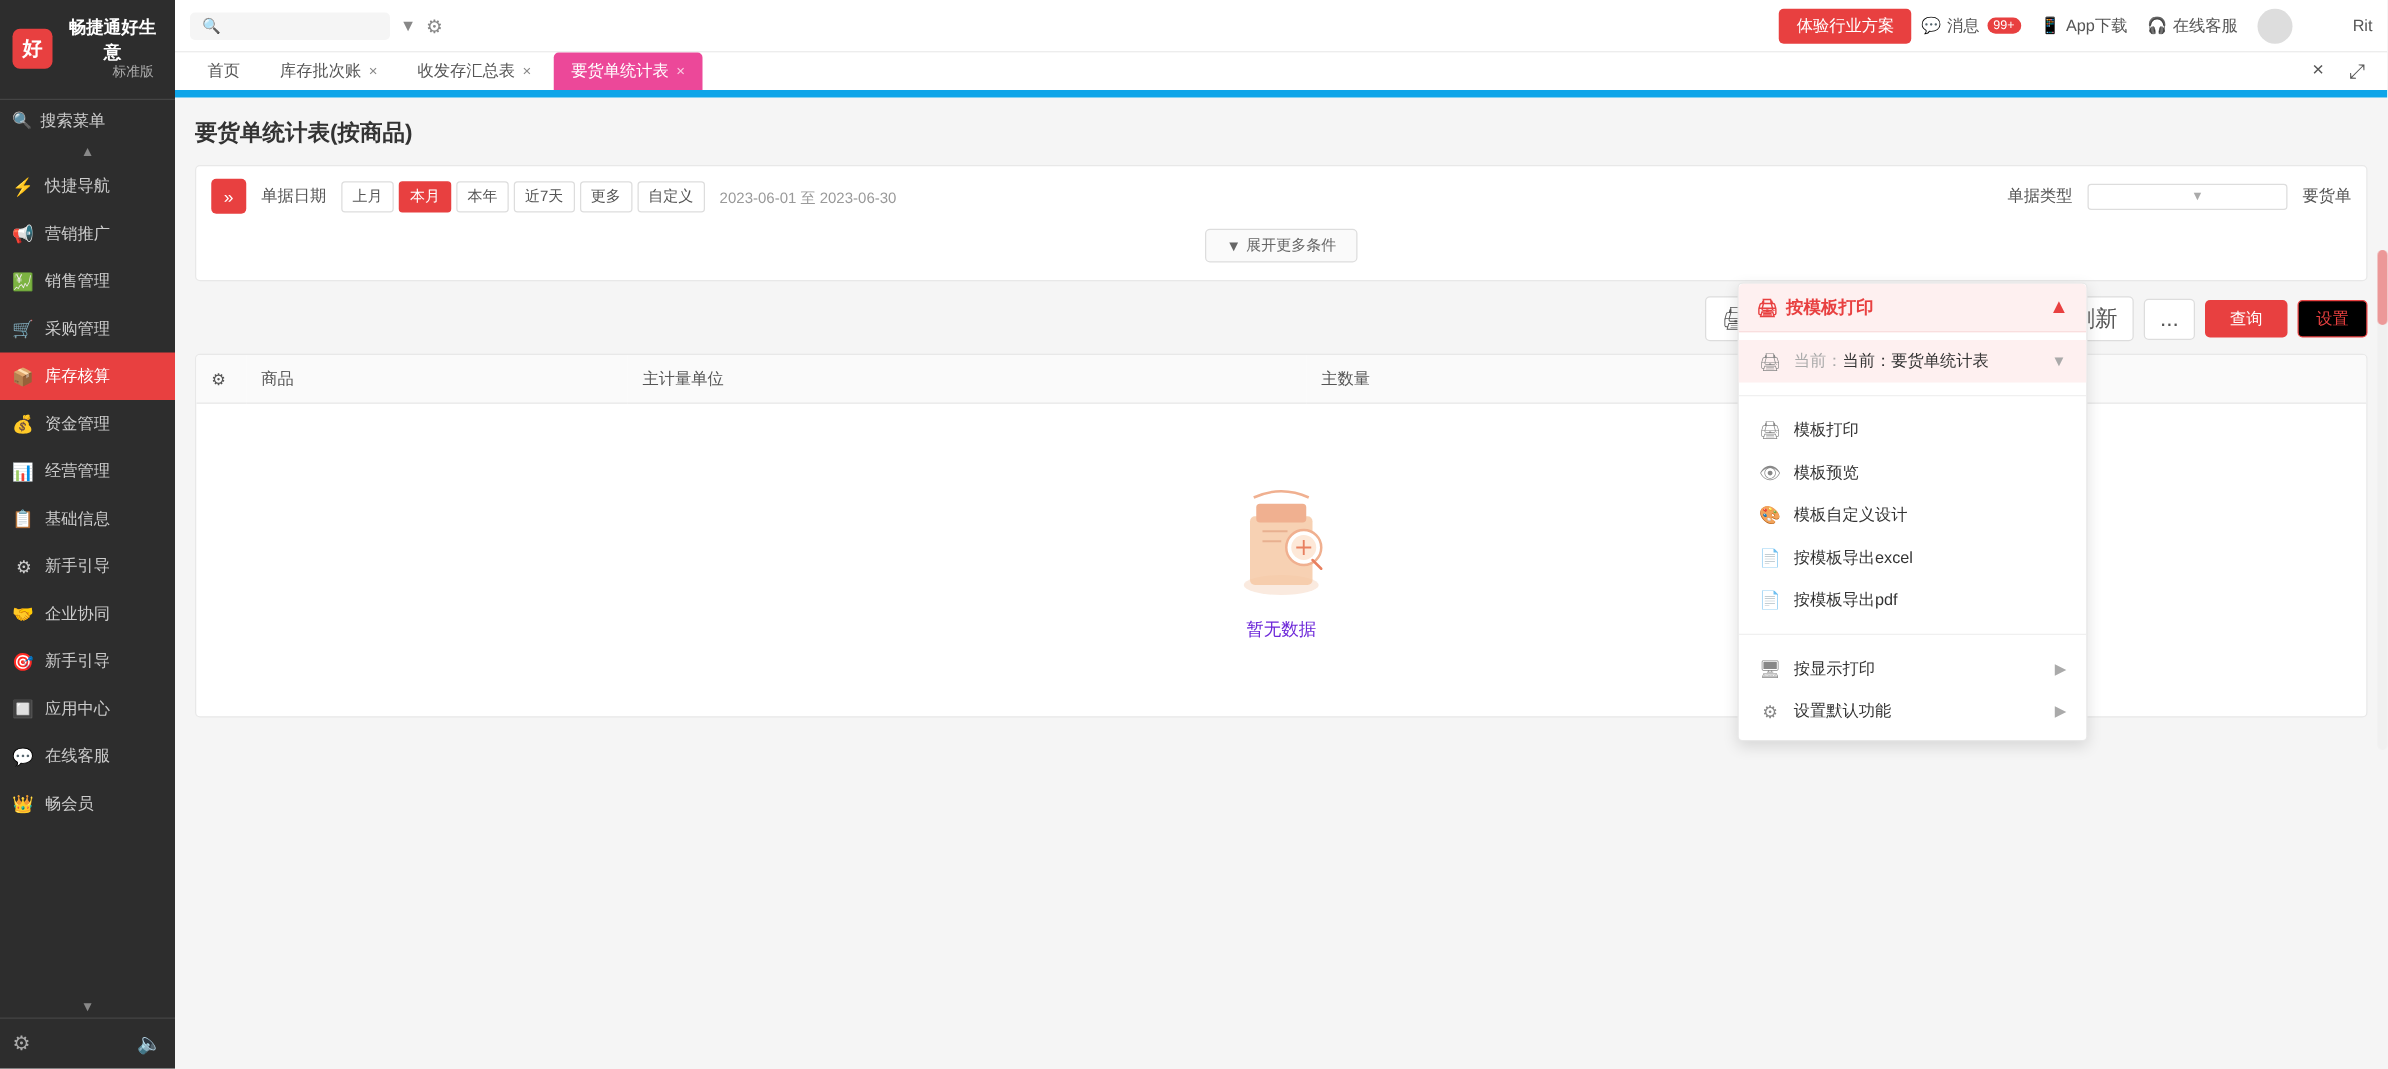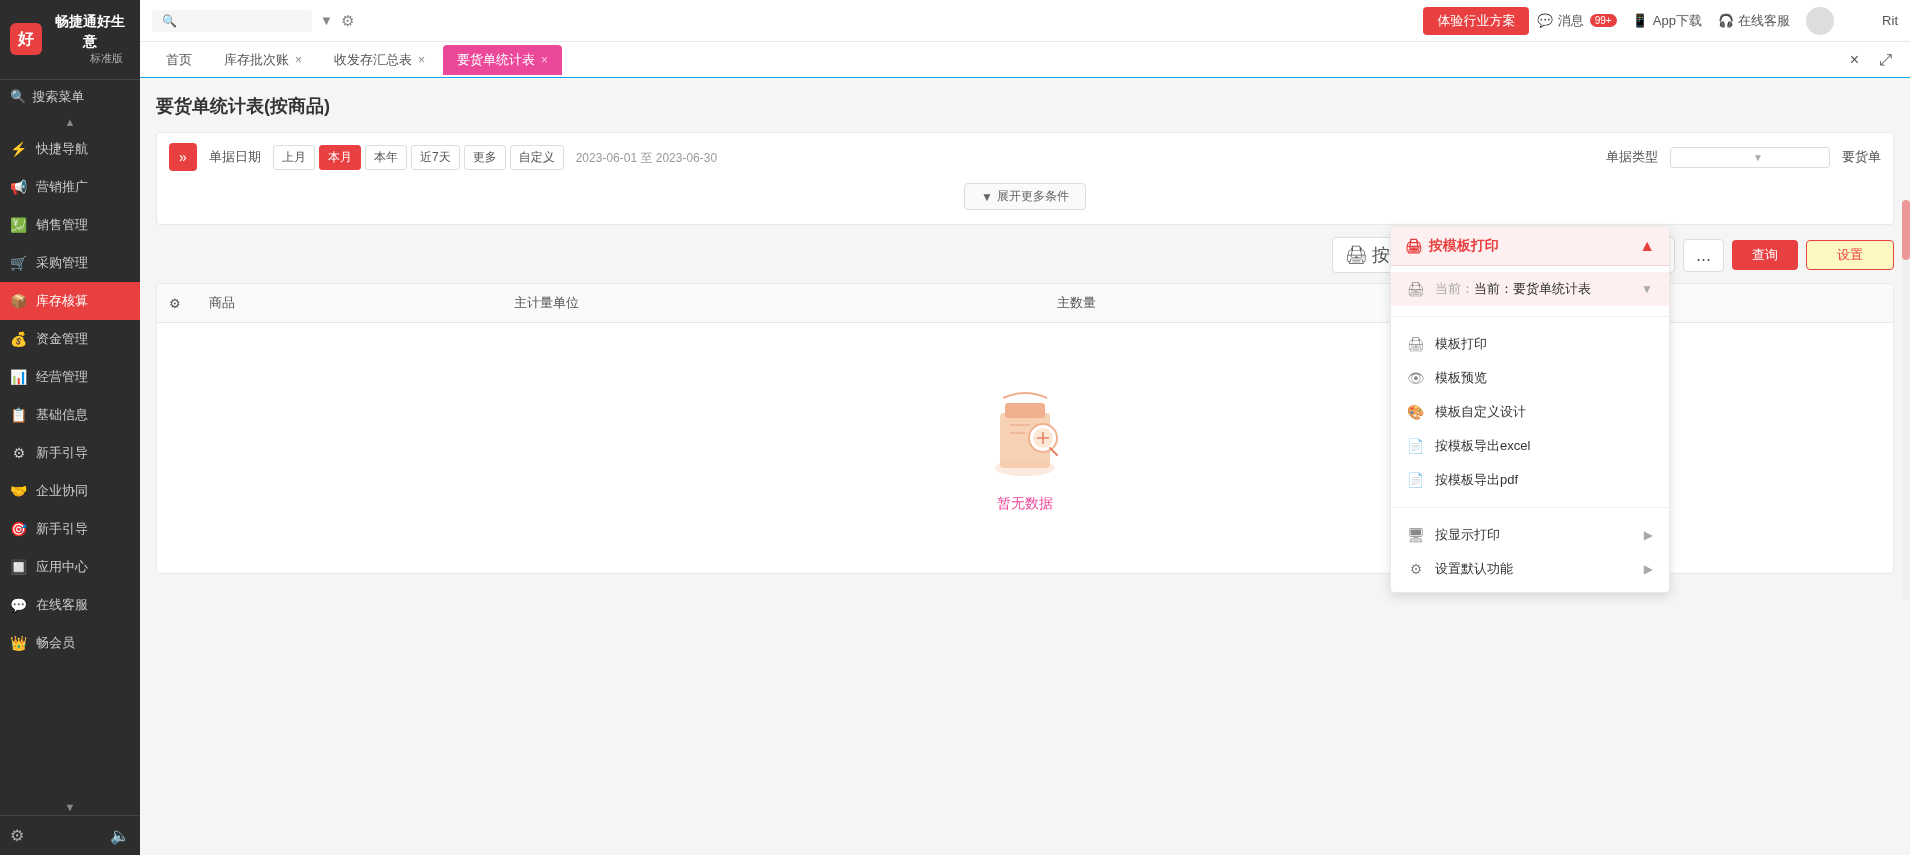--- a/index.html
+++ b/index.html
@@ -149,21 +149,21 @@
     }
     .topbar-username { color: #555; font-size: 13px; margin-left: 32px; }
 
     
     .tabs-bar {
       background: #fff;
       height: 36px;
       display: flex;
       align-items: center;
       padding: 0 12px;
-      border-bottom: 1px solid #0ea5e9;
+      border-bottom: 6px solid #0ea5e9;
       gap: 4px;
     }
     .tab {
       display: flex;
       align-items: center;
       padding: 6px 14px;
       font-size: 13px;
       cursor: pointer;
       color: #555;
       border-radius: 4px 4px 0 0;
@@ -321,21 +321,21 @@
       align-items: center;
       justify-content: center;
       padding: 60px 0;
     }
     .empty-icon {
       width: 100px;
       height: 100px;
       margin-bottom: 12px;
     }
     .empty-text {
-      color: #ec4899;
+      color: #6d28d9;
       font-size: 14px;
     }
 
     
     .table-top-actions {
       display: flex;
       align-items: center;
       gap: 8px;
       margin-bottom: 10px;
       justify-content: flex-end;
@@ -357,23 +357,23 @@
       color: #fff;
       border: none;
       border-radius: 4px;
       padding: 6px 20px;
       cursor: pointer;
       font-size: 13px;
     }
     .settings-btn {
       border: 1px solid #e84040;
       color: #e84040;
-      background: #fef9c3;
-      border-radius: 4px;
-      padding: 5px 30px;
+      background: #000000;
+      border-radius: 4px;
+      padding: 5px 14px;
       cursor: pointer;
       font-size: 13px;
     }
     .print-dropdown {
       position: absolute;
       top: 148px;
       right: 240px;
       width: 280px;
       background: #fff;
       border: 1px solid #e8e8e8;

